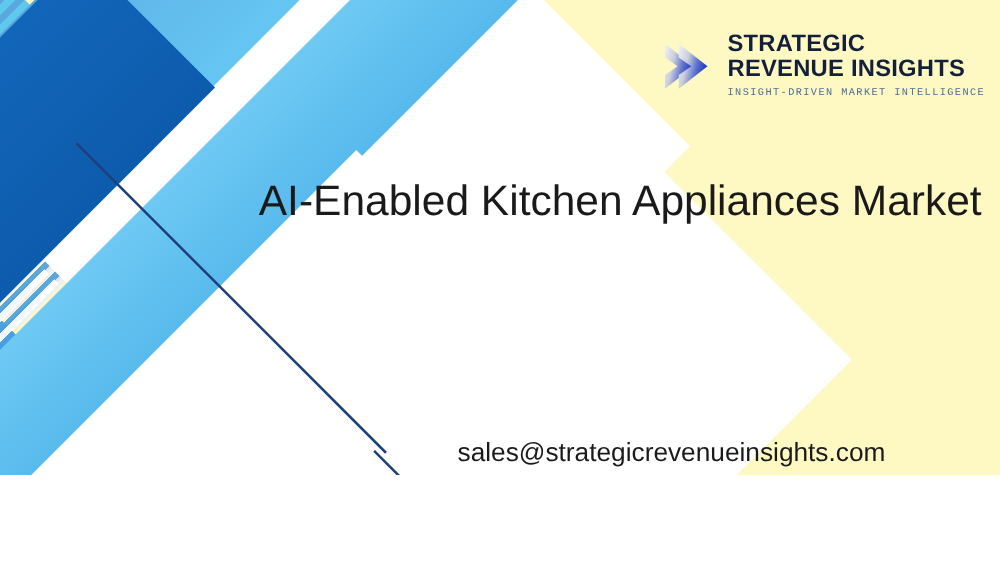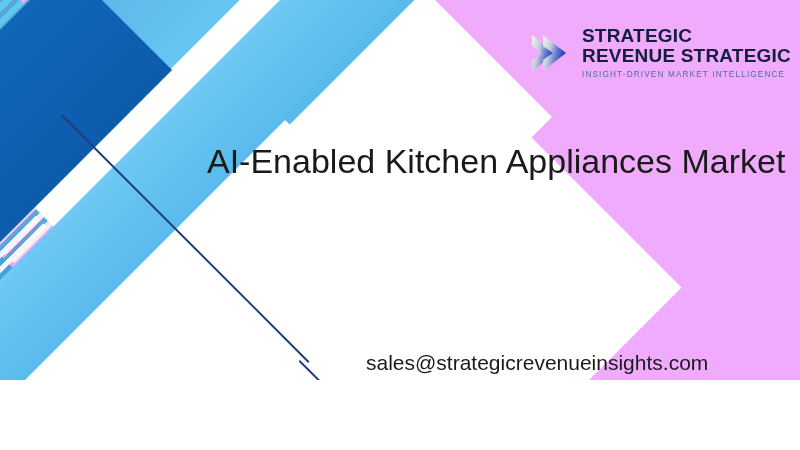--- a/index.html
+++ b/index.html
@@ -5,21 +5,21 @@
   html, body {
     margin: 0;
     padding: 0;
     background: #ffffff;
   }
   #slide {
     position: relative;
     width: 800px;
     height: 380px;
     overflow: hidden;
-    background: #f0abfc;
+    background: #fef9c3;
     font-family: "Liberation Sans", sans-serif;
   }
 
   
   .art-layer {
     position: absolute;
     top: 0; left: 0;
     width: 800px;
     height: 450px;
     overflow: hidden;
@@ -195,21 +195,21 @@
   .logo-line {
     font-family: "Liberation Sans", sans-serif;
     font-weight: bold;
     font-size: 19px;
     line-height: 20px;
     letter-spacing: 0.2px;
     color: #141f3c;
     white-space: nowrap;
   }
   .logo-tagline {
-    font-family: Liberation Sans, sans-serif;
+    font-family: Liberation Mono, monospace;
     font-size: 8.2px;
     letter-spacing: 1.15px;
     color: #4d6b96;
     margin-top: 4px;
     white-space: nowrap;
   }
 
   
   #title {
     position: absolute;
@@ -273,21 +273,21 @@
           <stop offset="38%" stop-color="#c9ced9"></stop>
           <stop offset="70%" stop-color="#5f73cf"></stop>
           <stop offset="100%" stop-color="#1f39c4"></stop>
         </linearGradient>
       </defs>
       <path d="M5 5 L28 23 L5 41 L5 30 L15 23 L5 16 Z" fill="url(#chevGrad)"></path>
       <path d="M16 5 L39 23 L16 41 L16 30 L26 23 L16 16 Z" fill="url(#chevGrad)"></path>
     </svg>
     <div class="logo-text-col">
       <div class="logo-line">STRATEGIC</div>
-      <div class="logo-line">REVENUE STRATEGIC</div>
+      <div class="logo-line">REVENUE INSIGHTS</div>
       <div class="logo-tagline">INSIGHT-DRIVEN MARKET INTELLIGENCE</div>
     </div>
   </div>
 
   <div id="title">AI-Enabled Kitchen Appliances Market</div>
 
   <div id="email">sales@strategicrevenueinsights.com</div>
 
 </div>
 

